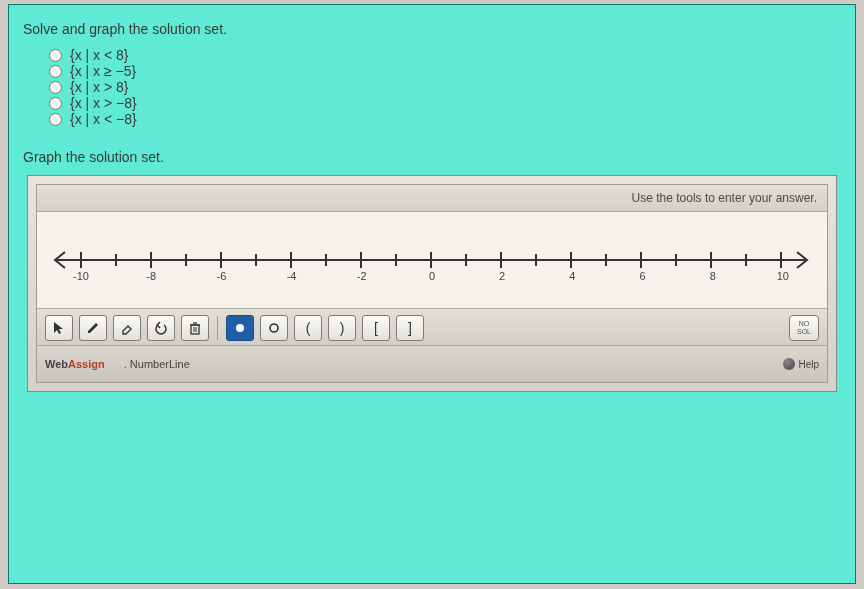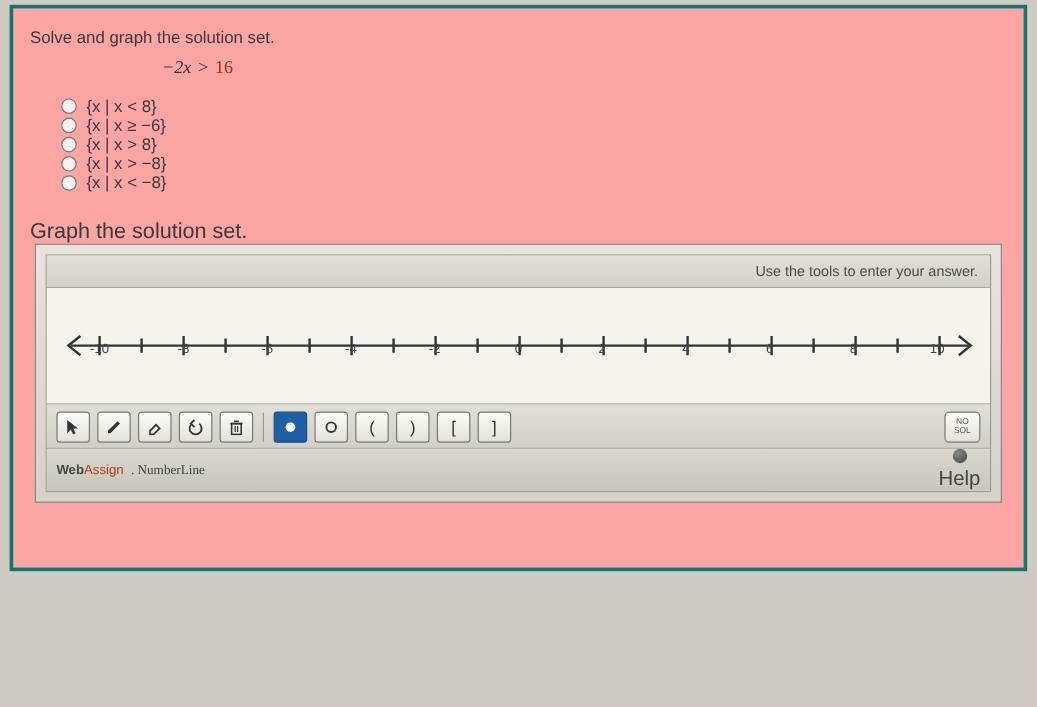--- a/index.html
+++ b/index.html
@@ -6,24 +6,24 @@
   body {
     margin: 0;
     padding: 0;
     font-family: Verdana, Geneva, sans-serif;
     background: #cfcbc2;
     width: 864px;
     height: 589px;
     overflow: hidden;
   }
   .page {
-    background: #fca5a5;
+    background: #5eead4;
     margin: 4px 8px 0 8px;
-    border: 3px solid #0f766e;
-    height: 472px;
+    border: 1px solid #0f766e;
+    height: 580px;
     padding: 10px 14px 0 14px;
     position: relative;
   }
   .prompt-main {
     font-size: 14px;
     color: #3a3a3a;
     margin: 6px 0 10px 0;
   }
   .equation {
     font-size: 15px;
@@ -52,23 +52,23 @@
   .radio {
     width: 13px;
     height: 13px;
     border: 1px solid #777;
     border-radius: 50%;
     background: #f4f2ec;
     margin-right: 8px;
     flex: none;
   }
   .prompt-graph {
-    font-size: 18px;
+    font-size: 14px;
     color: #3a3a3a;
-    margin: 0 0 0 0;
+    margin: 0 0 10px 0;
   }
   .tool-outer {
     border: 1px solid #8a8a8a;
     background: linear-gradient(#e6e4dd,#d4d1c8);
     padding: 8px;
     margin: 0 4px;
   }
   .tool-panel {
     border: 1px solid #9c9a92;
     background: #f0eee7;
@@ -90,21 +90,21 @@
     position: absolute;
     left: 14px;
     right: 14px;
     top: 28px;
     height: 40px;
   }
   .nl-labels {
     position: absolute;
     left: 14px;
     right: 14px;
-    top: 45px;
+    top: 58px;
     display: flex;
     justify-content: space-between;
     font-size: 11px;
     color: #444;
     padding: 0 18px;
   }
   .nl-labels span {
     width: 24px;
     text-align: center;
   }
@@ -148,65 +148,59 @@
     background: linear-gradient(#fcfbf6,#e3e1d8);
     font-size: 7px;
     line-height: 8px;
     text-align: center;
     padding-top: 4px;
     color: #555;
   }
   .footer {
     background: linear-gradient(#d9d6cd,#c9c6bc);
     border-top: 1px solid #aca99f;
-    padding: 0 8px;
+    padding: 12px 8px;
     font-size: 11px;
     display: flex;
     align-items: center;
   }
   .wa-web { color: #444; font-weight: bold; }
-  .wa-assign { color: #b83a1f; font-weight: normal; }
-  .wa-tail { color: #444; margin-left: 6px; font-family: Liberation Serif, serif; }
+  .wa-assign { color: #b83a1f; font-weight: bold; }
+  .wa-tail { color: #444; margin-left: 19px; }
   .help {
     margin-left: auto;
     color: #444;
-    font-size: 17px;
+    font-size: 10px;
     display: flex;
     align-items: center;
     gap: 3px;
-    flex-direction: column;
   }
   .help-icon {
     width: 12px; height: 12px; border-radius: 50%;
     background: radial-gradient(circle at 35% 30%, #888, #444);
     display: inline-block;
   }
 </style>
 </head>
 <body>
 
 <div class="page">
 
   <div class="prompt-main">Solve and graph the solution set.</div>
 
-  <div class="equation">
-    <span class="eq-lhs">−2x</span>
-    <span class="eq-gt">&gt;</span>
-    <span class="eq-rhs">16</span>
-  </div>
 
 
   <div class="choices">
     <div class="choice-row">
       <div class="radio"></div>
       <span>{x | x &lt; 8}</span>
     </div>
     <div class="choice-row">
       <div class="radio"></div>
-      <span>{x | x ≥ −6}</span>
+      <span>{x | x ≥ −5}</span>
     </div>
     <div class="choice-row">
       <div class="radio"></div>
       <span>{x | x &gt; 8}</span>
     </div>
     <div class="choice-row">
       <div class="radio"></div>
       <span>{x | x &gt; −8}</span>
     </div>
     <div class="choice-row">

